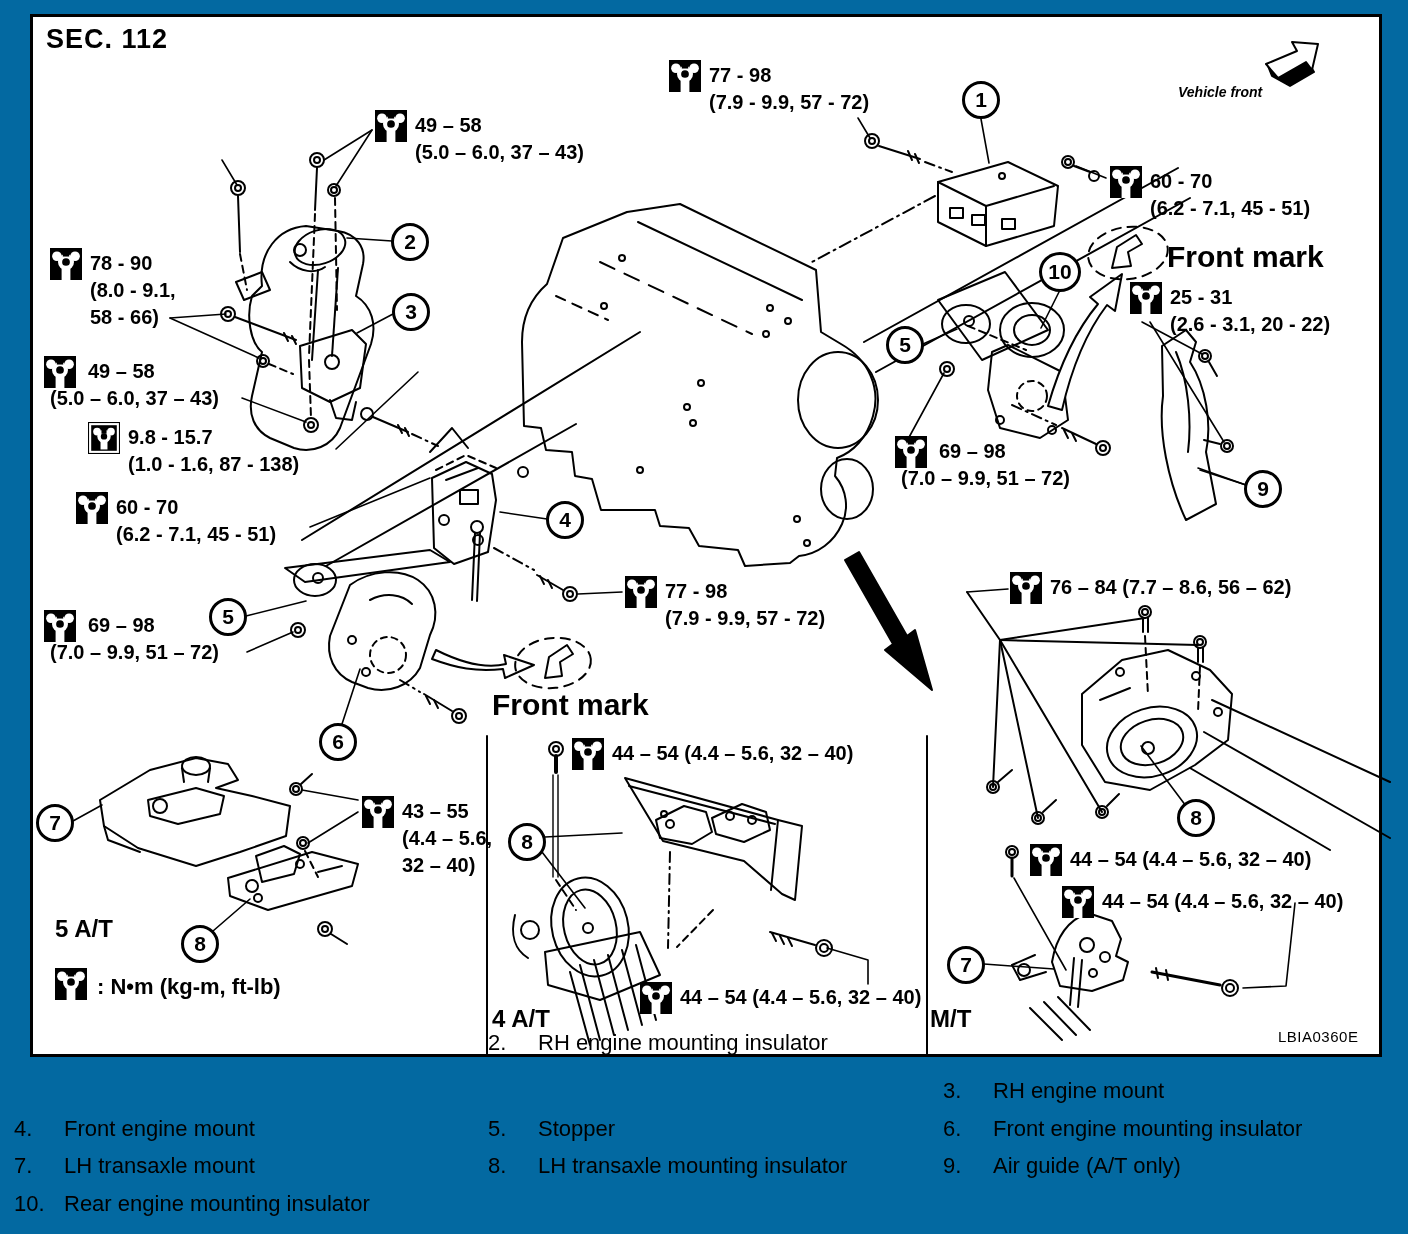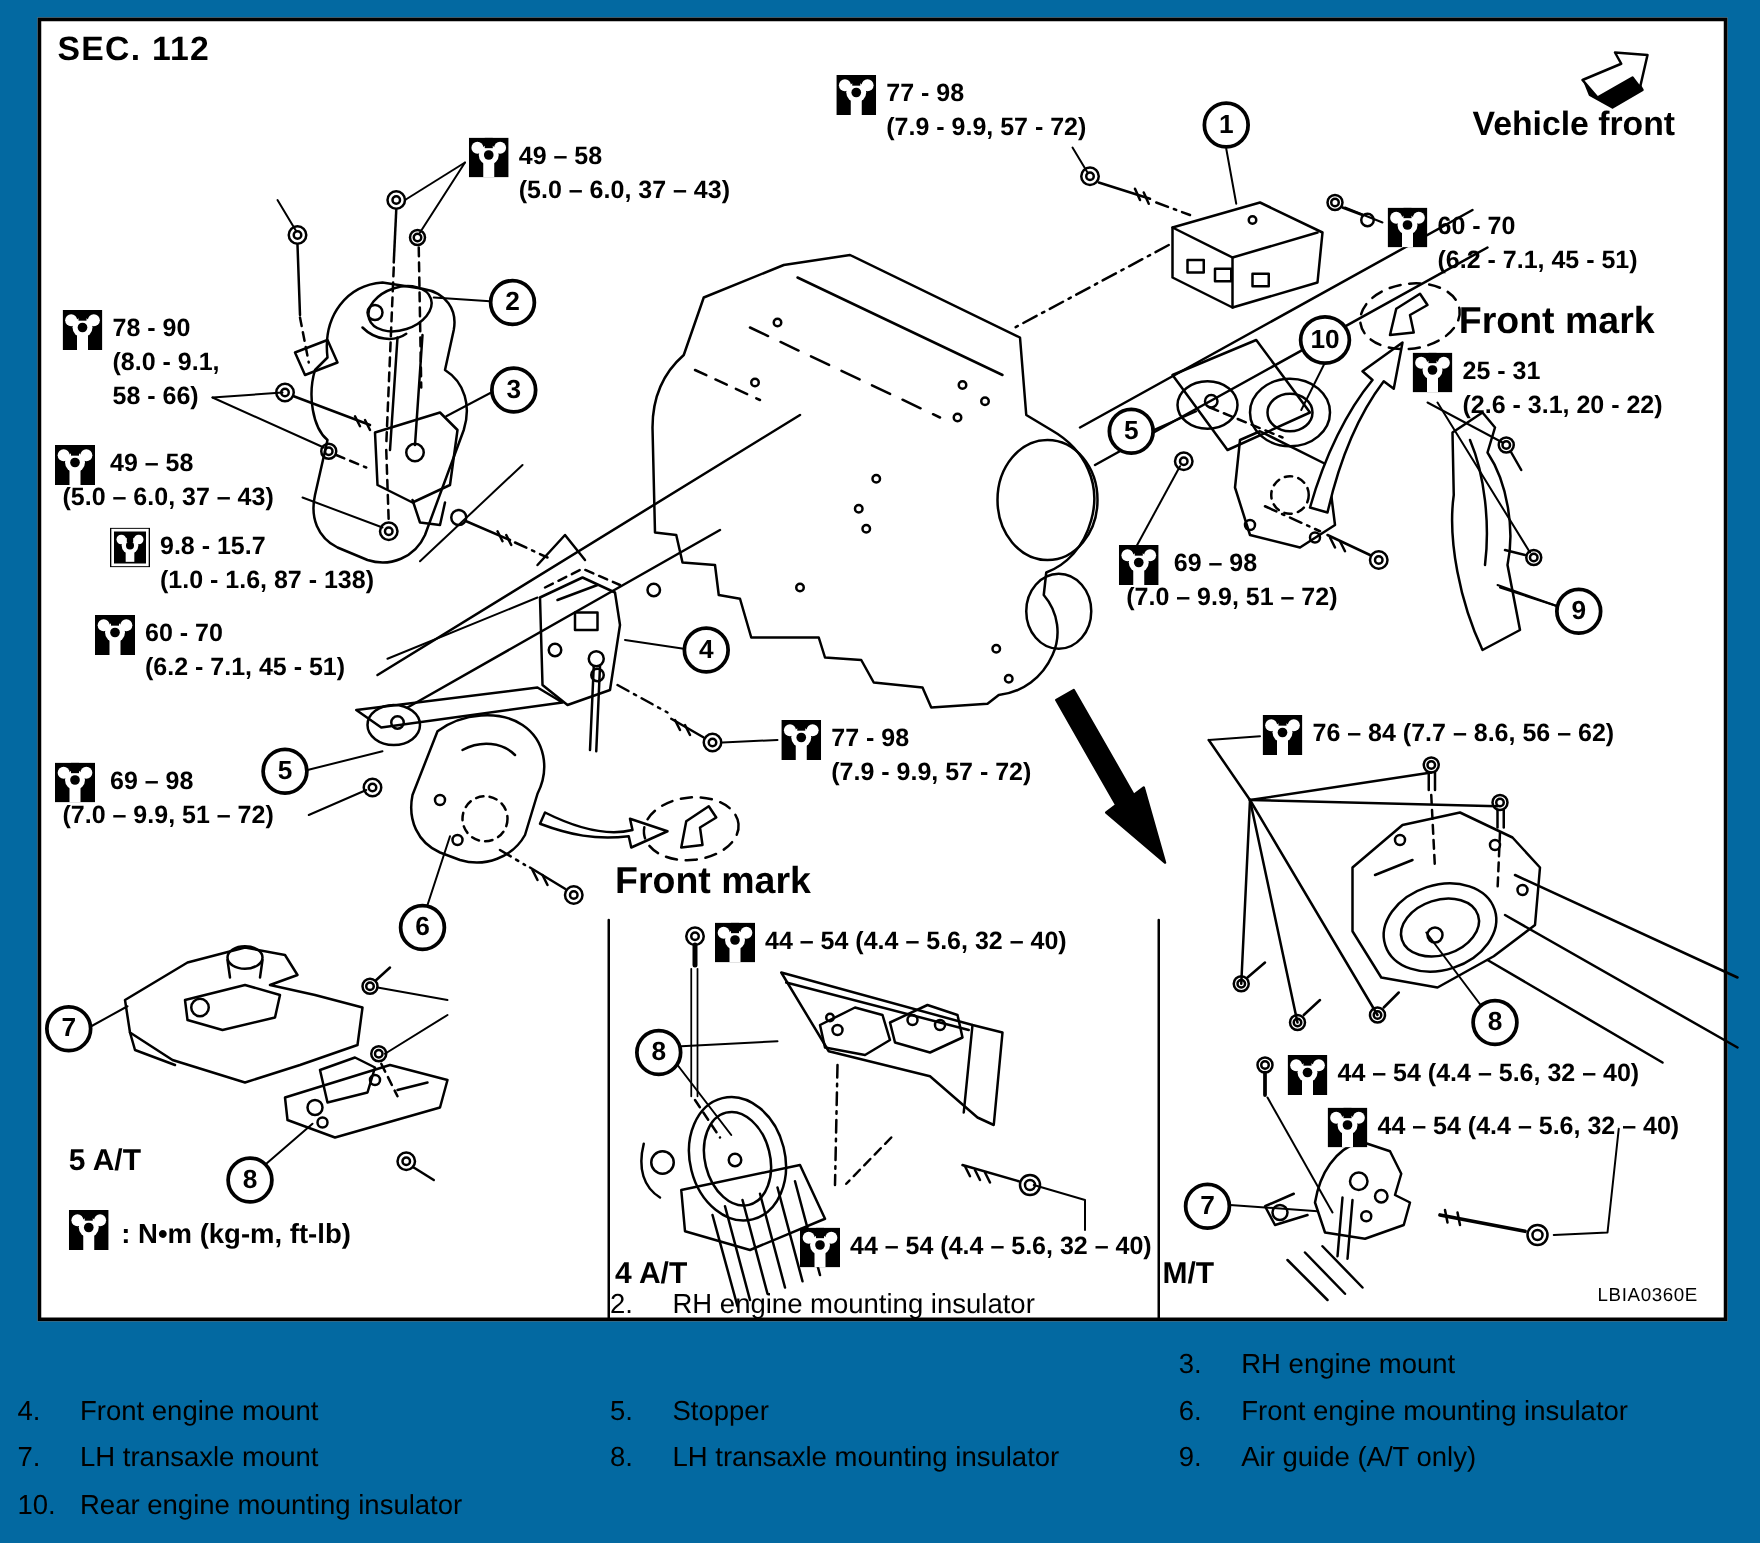--- a/index.html
+++ b/index.html
@@ -2,21 +2,21 @@
 <html><head>
 <meta charset="utf-8">
 <style>
   html,body{margin:0;padding:0;background:#fff;}
   .canvas{position:relative;width:1408px;height:1234px;background:#0369a1;
           font-family:"Liberation Sans", sans-serif;color:#000;overflow:hidden;}
   .frame{position:absolute;left:30px;top:14px;width:1352px;height:1043px;
          border:3px solid #000;box-sizing:border-box;background:#fff;}
   .lineart{position:absolute;left:0;top:0;width:1408px;height:1234px;}
   .sec-title{position:absolute;left:46px;top:24px;font-size:27px;font-weight:700;letter-spacing:1px;}
-  .veh-label{position:absolute;left:1178px;top:84px;font-size:27px;font-weight:600;}
+  .veh-label{position:absolute;left:1178px;top:84px;font-size:14px;font-weight:600;font-style:italic;}
   .torq{position:absolute;display:flex;gap:8px;align-items:flex-start;
         font-weight:700;font-size:20px;line-height:27px;white-space:nowrap;}
   .torq .wicon{width:32px;height:32px;flex:0 0 auto;}
   .torq .tl{padding-top:2px;}
   .torq.hang{display:block;}
   .torq.hang .wicon{position:absolute;left:0;top:0;}
   .torq.hang .tl{margin-left:6px;}
   .torq.hang .l1{margin-left:38px;}
   .fm-label{position:absolute;font-size:30px;font-weight:600;white-space:nowrap;}
   .callout{position:absolute;width:38px;height:38px;border:3px solid #000;border-radius:50%;
@@ -547,20 +547,30 @@
   <div class="torq hang" style="left:895px;top:436px">
     <svg class="wicon">
         <use href="#wr-ft"></use>
       </svg>
     <div class="tl">
         <div class="l1">69 – 98</div>
         <div>(7.0 – 9.9, 51 – 72)</div>
       </div>
   </div>
 
+  <div class="torq" style="left:362px;top:796px">
+    <svg class="wicon">
+        <use href="#wr-ft"></use>
+      </svg>
+    <div class="tl">
+        <div>43 – 55</div>
+        <div>(4.4 – 5.6,</div>
+        <div>32 – 40)</div>
+      </div>
+  </div>
 
   <div class="torq" style="left:572px;top:738px">
     <svg class="wicon">
         <use href="#wr-ft"></use>
       </svg>
     <div class="tl">
         <div>44 – 54 (4.4 – 5.6, 32 – 40)</div>
       </div>
   </div>
 

